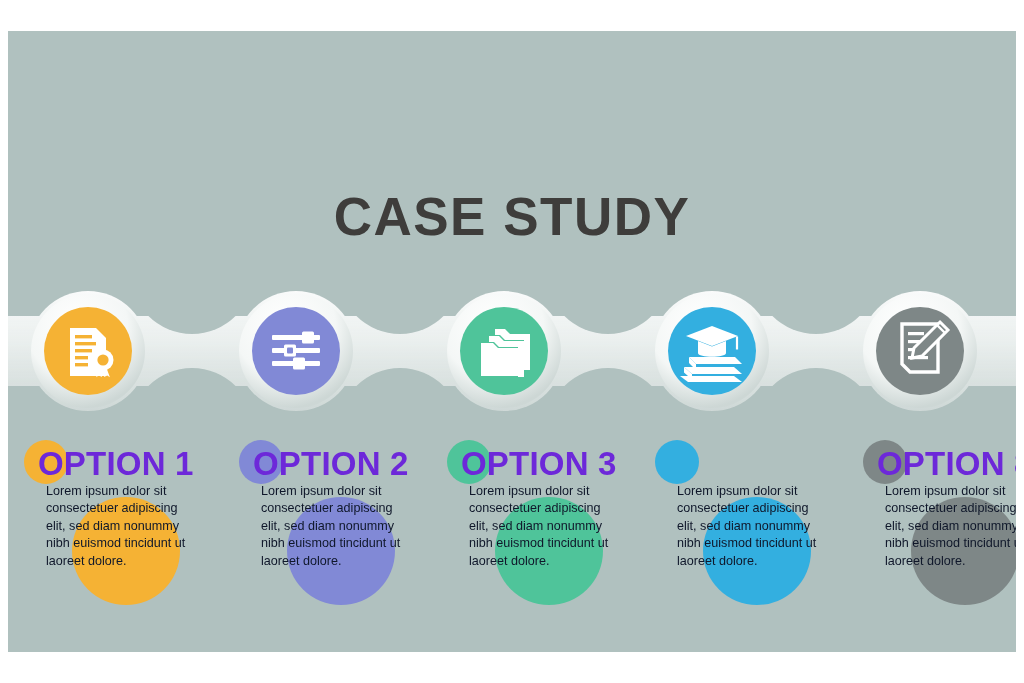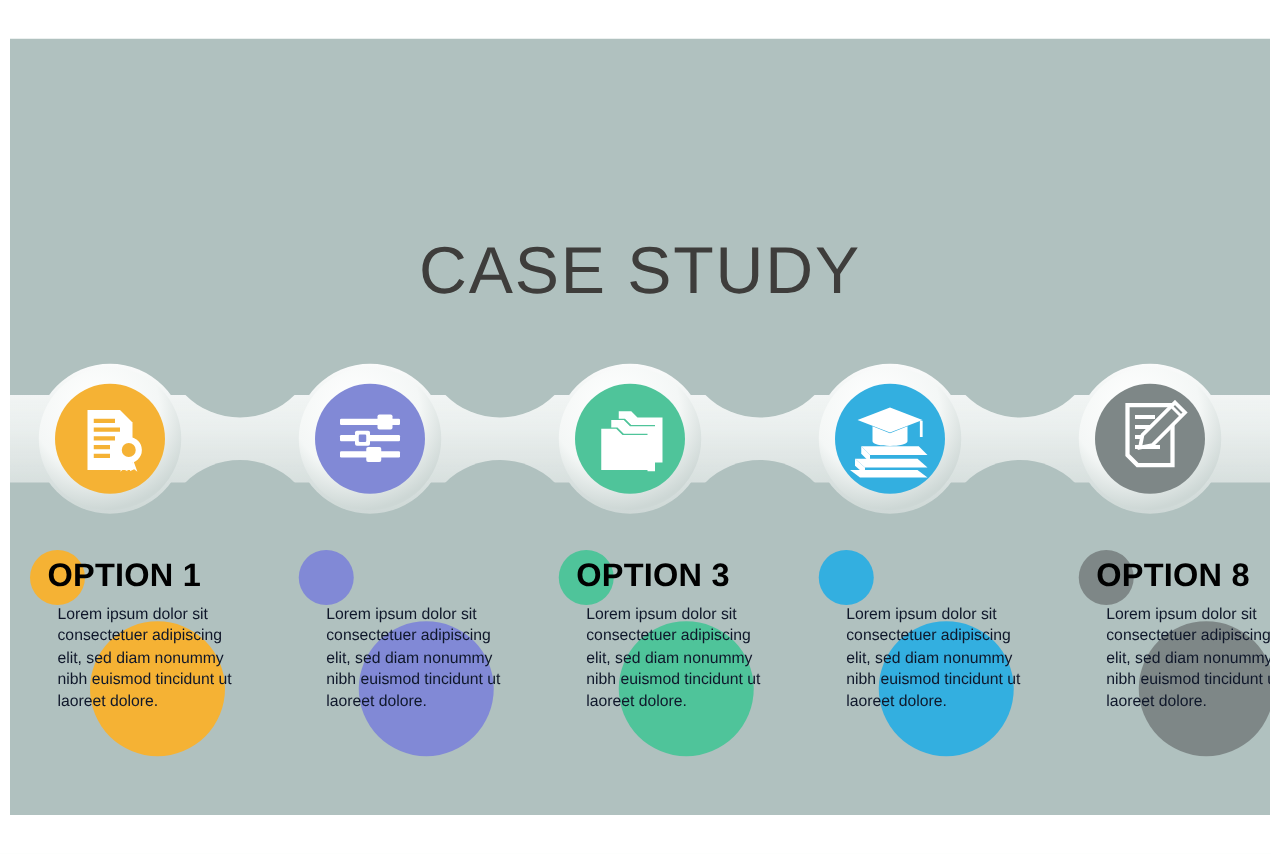--- a/index.html
+++ b/index.html
@@ -35,21 +35,21 @@
   }
 
   
   .title {
     position: absolute;
     left: 0;
     top: 155px;
     width: 100%;
     text-align: center;
     font-size: 53px;
-    font-weight: normal;
+    font-weight: bold;
     letter-spacing: 1.5px;
     color: #3e3d3b;
   }
 
   
   .chain {
     position: absolute;
     left: 0;
     top: 255px;
     width: 1008px;
@@ -84,24 +84,24 @@
     left: 48px;
     top: 66px;
     width: 108px;
     height: 108px;
     border-radius: 50%;
   }
   .opt-title {
     position: absolute;
     left: 14px;
     top: 14px;
-    font-size: 26px;
+    font-size: 33px;
     font-weight: bold;
     letter-spacing: 0.2px;
-    color: #000000;
+    color: #6d28d9;
     white-space: nowrap;
     z-index: 3;
   }
   .opt-body {
     position: absolute;
     left: 22px;
     top: 52px;
     width: 150px;
     font-size: 12.6px;
     line-height: 17.4px;
@@ -236,20 +236,21 @@
       <div class="option" style="left:16px">
         <div class="opt-blob-head" style="background:#f5b234"></div>
         <div class="opt-blob-body" style="background:#f5b234"></div>
         <div class="opt-title">OPTION 1</div>
         <div class="opt-body">Lorem ipsum dolor sit consectetuer adipiscing elit, sed diam nonummy nibh euismod tincidunt ut laoreet dolore.</div>
       </div>
 
       <div class="option" style="left:231px">
         <div class="opt-blob-head" style="background:#8189d6"></div>
         <div class="opt-blob-body" style="background:#8189d6"></div>
+        <div class="opt-title">OPTION 2</div>
         <div class="opt-body">Lorem ipsum dolor sit consectetuer adipiscing elit, sed diam nonummy nibh euismod tincidunt ut laoreet dolore.</div>
       </div>
 
       <div class="option" style="left:439px">
         <div class="opt-blob-head" style="background:#4fc49a"></div>
         <div class="opt-blob-body" style="background:#4fc49a"></div>
         <div class="opt-title">OPTION 3</div>
         <div class="opt-body">Lorem ipsum dolor sit consectetuer adipiscing elit, sed diam nonummy nibh euismod tincidunt ut laoreet dolore.</div>
       </div>
 

